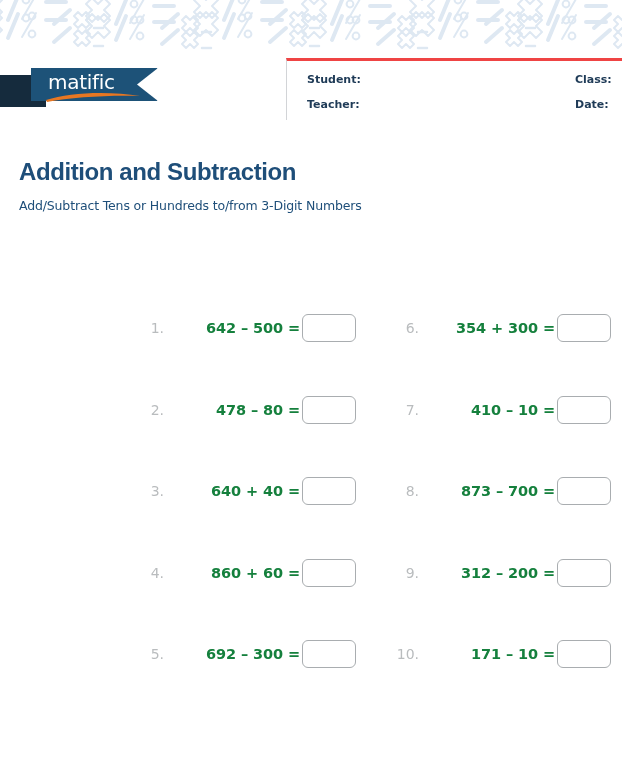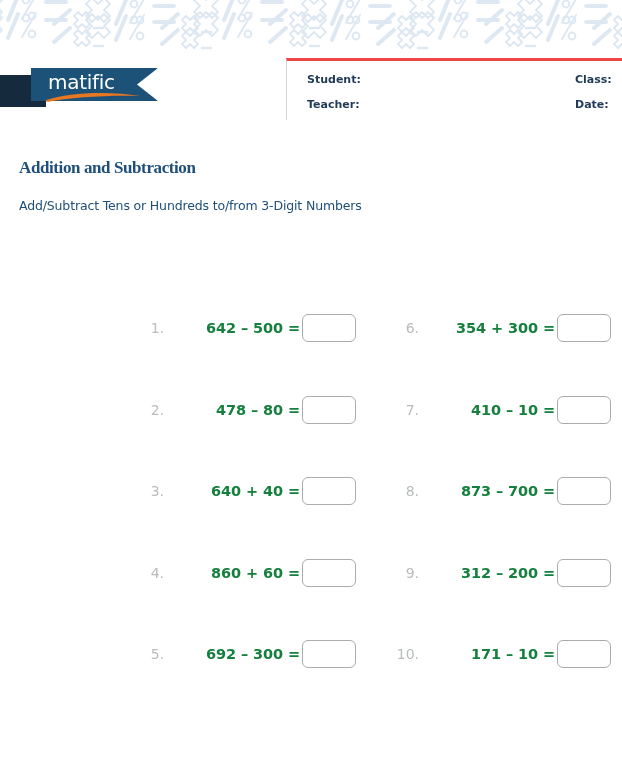--- a/index.html
+++ b/index.html
@@ -122,22 +122,22 @@
     white-space: nowrap;
   }
   .info-label.col-a { left: 20px; }
   .info-label.col-b { left: 244px; margin-left: 44px; }
 
   
   .page-title {
     position: absolute;
     left: 19px;
     top: 158px;
-    font-family: Liberation Serif, serif;
-    font-size: 17px;
+    font-family: Liberation Sans, sans-serif;
+    font-size: 24px;
     font-weight: bold;
     color: #1e4e79;
     letter-spacing: -0.4px;
     white-space: nowrap;
   }
   .page-subtitle {
     position: absolute;
     left: 19px;
     top: 198px;
     font-family: "DejaVu Sans", sans-serif;

